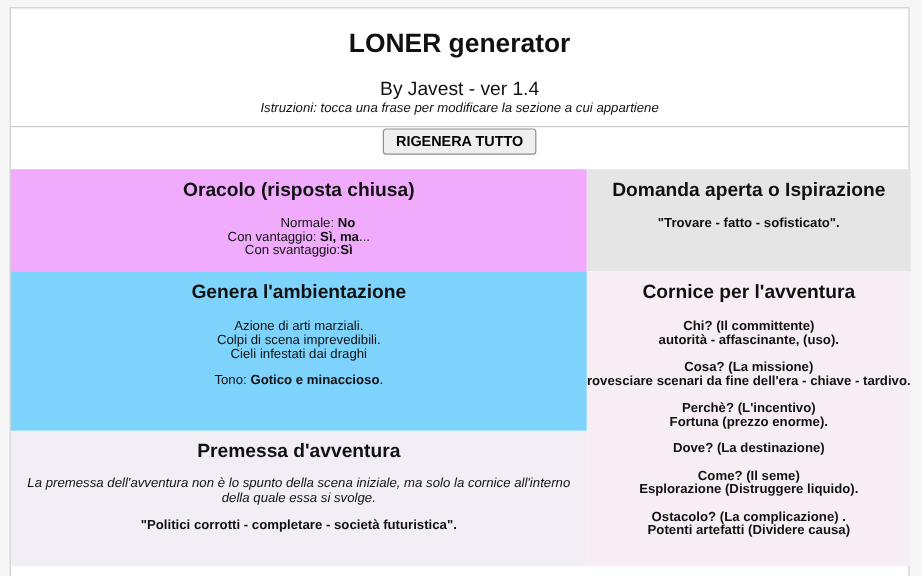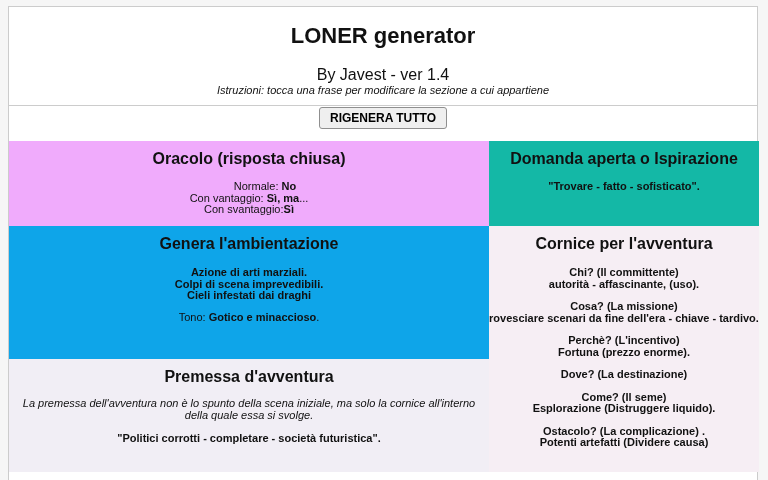--- a/index.html
+++ b/index.html
@@ -36,30 +36,30 @@
   }
   
   .grid {
     display: grid;
     grid-template-columns: 480px 270px;
     grid-template-rows: 85px 133px 113px 22px;
   }
   .sec { text-align: center; overflow: hidden; }
   .sec h2 { font-size: 16px; font-weight: bold; margin-top: 9px; }
   .sec-oracolo       { grid-column: 1; grid-row: 1; background: #f0abfc; }
-  .sec-domanda       { grid-column: 2; grid-row: 1; background: #14b8a6; }
-  .sec-ambientazione { grid-column: 1; grid-row: 2; background: #0ea5e9; }
+  .sec-domanda       { grid-column: 2; grid-row: 1; background: #e5e5e5; }
+  .sec-ambientazione { grid-column: 1; grid-row: 2; background: #7dd3fc; }
   .sec-cornice       { grid-column: 2; grid-row: 2 / span 2; background: #f6eef4; }
   .sec-premessa      { grid-column: 1; grid-row: 3; background: #f1eef5; }
 
   .line { font-size: 11px; line-height: 11.5px; }
   .sec-oracolo .line:first-of-type { margin-top: 13px; margin-left: 32px; }
   .sec-domanda .result { margin-top: 13px; font-weight: bold; }
   .sec-ambientazione .elements { margin-top: 14px; }
-  .sec-ambientazione .elements .line { font-weight: bold; }
+  .sec-ambientazione .elements .line { font-weight: normal; }
   .tono-line { margin-top: 10px; }
   .sec-cornice h2 { margin-bottom: 14px; }
   .entry { font-size: 11px; line-height: 11.5px; font-weight: bold; margin-bottom: 11px; }
   .sec-premessa .note {
     margin: 12px 2px 0;
     font-size: 11px; line-height: 11.5px;
     font-style: italic;
   }
   .sec-premessa .result { margin-top: 12px; font-weight: bold; }
   b { font-weight: bold; }

